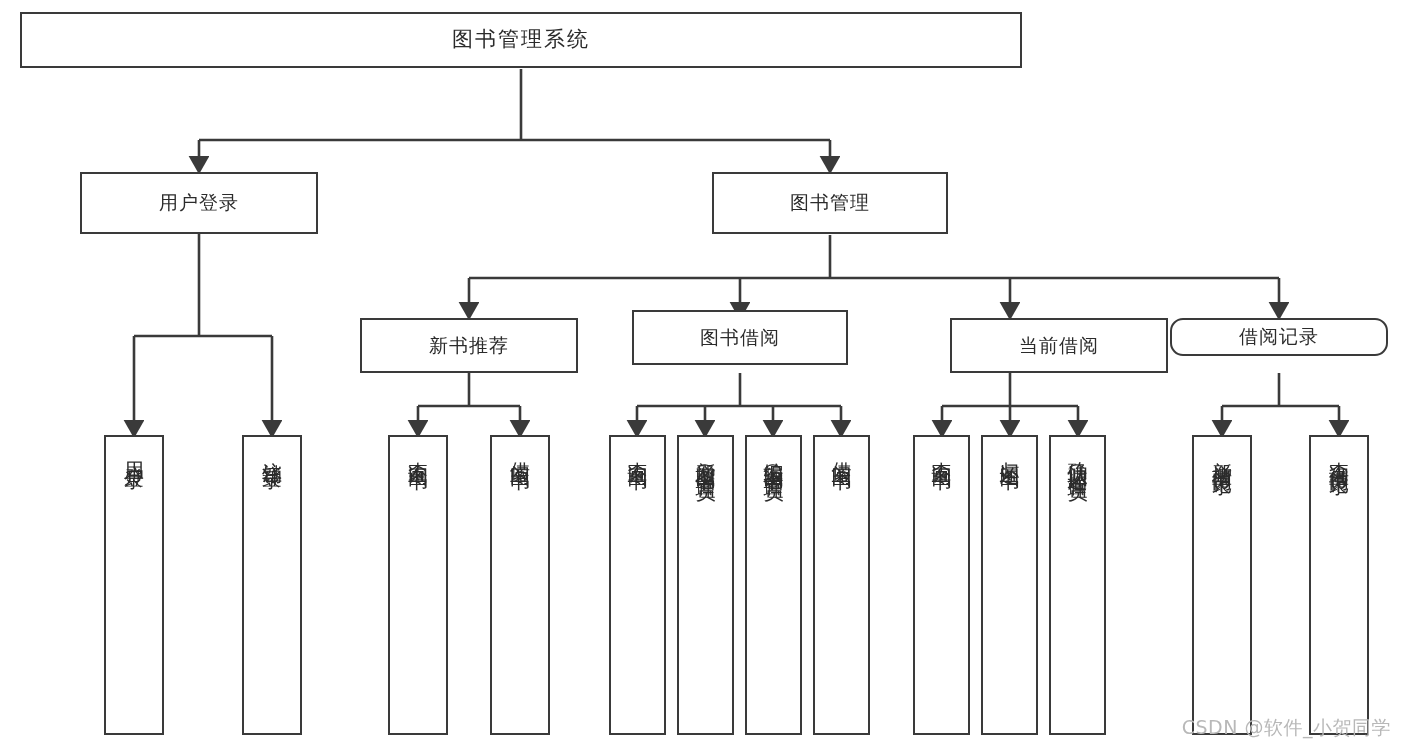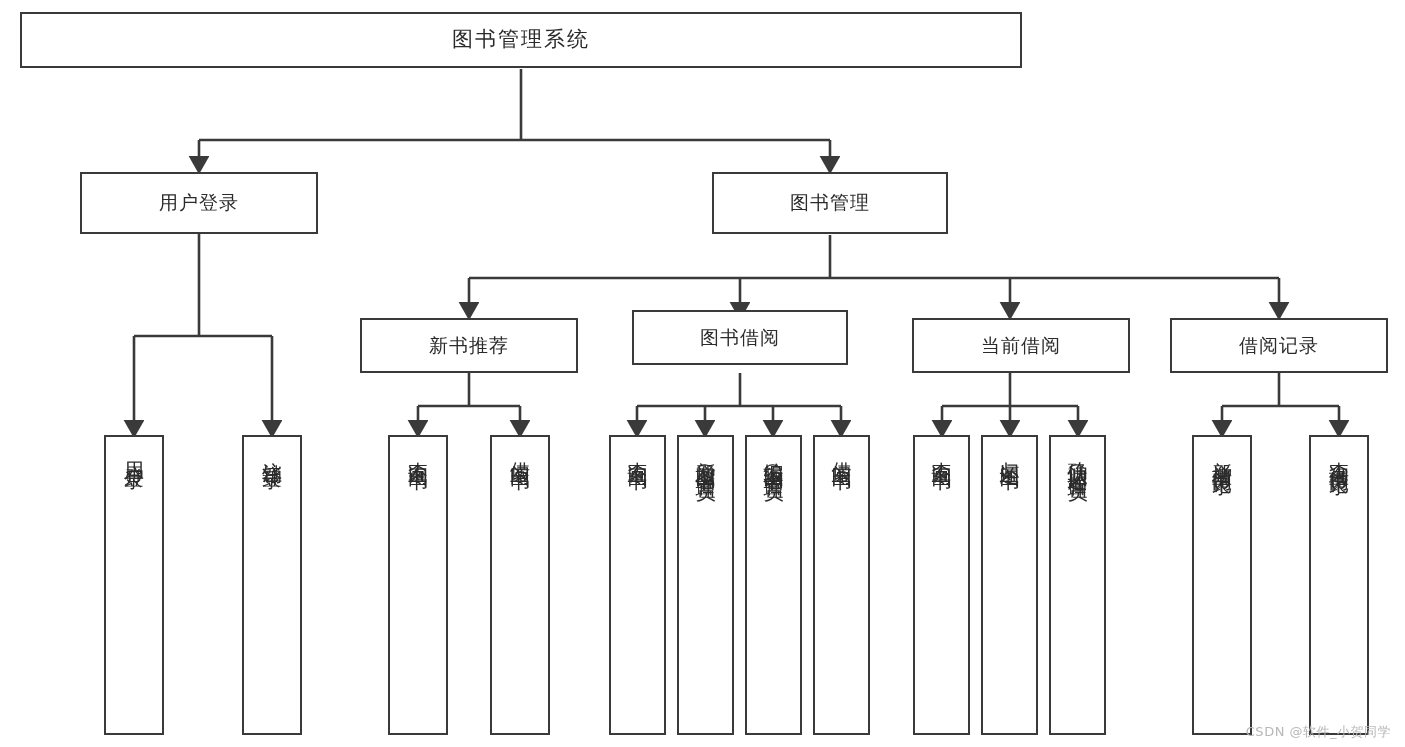--- a/index.html
+++ b/index.html
@@ -38,21 +38,21 @@
     font-size:20px;
     line-height:1.05;
     letter-spacing:3px;
     white-space:pre;
   }
   .node.title .lbl{font-size:21px;letter-spacing:2px;}
   svg.edges{position:absolute;left:0;top:0;width:1405px;height:747px;pointer-events:none;}
   .watermark{
     position:absolute;
     right:14px;bottom:6px;
-    font-size:13px;
+    font-size:19px;
     color:#b8b8b8;
     letter-spacing:0.5px;
     white-space:nowrap;
     margin-top:16px;
   }
 </style>
 </head>
 <body>
 
 <div id="diagram">
@@ -117,24 +117,24 @@
   <div class="node" style="left:360px;top:318px;width:218px;height:55px;">
     <span class="lbl">新书推荐</span>
   </div>
 
   <div class="node" style="left:712px;top:172px;width:236px;height:62px;">
     <span class="lbl">图书管理</span>
   </div>
   <div class="node" style="left:632px;top:310px;width:216px;height:55px;">
     <span class="lbl">图书借阅</span>
   </div>
-  <div class="node" style="left:912px;top:318px;width:218px;height:55px;">
+  <div class="node" style="left:950px;top:318px;width:218px;height:55px;">
     <span class="lbl">当前借阅</span>
   </div>
-  <div class="node" style="left:1170px;top:318px;width:218px;height:55px;">
+  <div class="node" style="left:1170px;top:318px;width:218px;height:38px;border-radius:13px;">
     <span class="lbl">借阅记录</span>
   </div>
 
   <div class="node vert" style="left:104px;top:435px;width:60px;height:300px;">
     <span class="lbl">用户登录</span>
   </div>
   <div class="node vert" style="left:242px;top:435px;width:60px;height:300px;">
     <span class="lbl">注销登录</span>
   </div>
 

